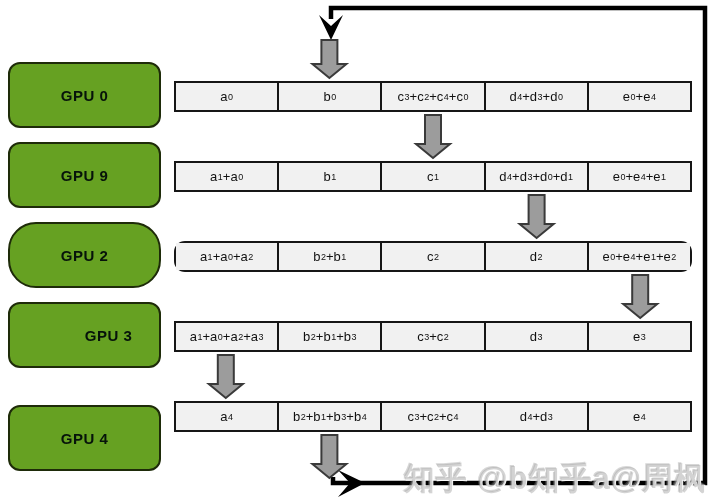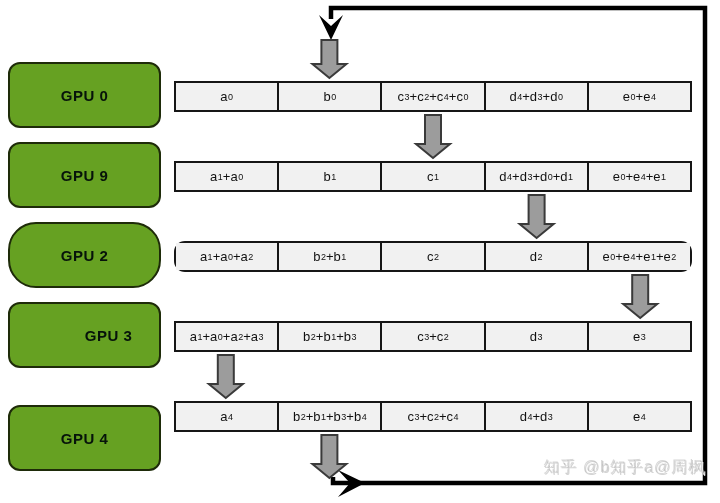--- a/index.html
+++ b/index.html
@@ -39,21 +39,21 @@
   .buffer-cell:first-child { border-left: none; }
   .buffer-cell sub { font-size: 9px; line-height: 0; margin-left: 0.5px; }
 
   #overlay {
     position: absolute; left: 0; top: 0; width: 720px; height: 503px;
     pointer-events: none;
   }
 
   #watermark {
     position: absolute; top: 458px; right: 14px;
-    font-size: 16px; font-weight: normal; letter-spacing: 1px;
+    font-size: 31px; font-weight: bold; letter-spacing: 1px;
     color: rgba(170,170,170,0.50);
     text-shadow: 1px 1px 0 rgba(255,255,255,0.95), -1px -1px 0 rgba(140,140,140,0.35);
   }
 </style>
 </head>
 <body>
 
 <div id="diagram">
   <div id="gpu-boxes">
       <div class="gpu-box" style="top: 62px;">GPU 0</div>

